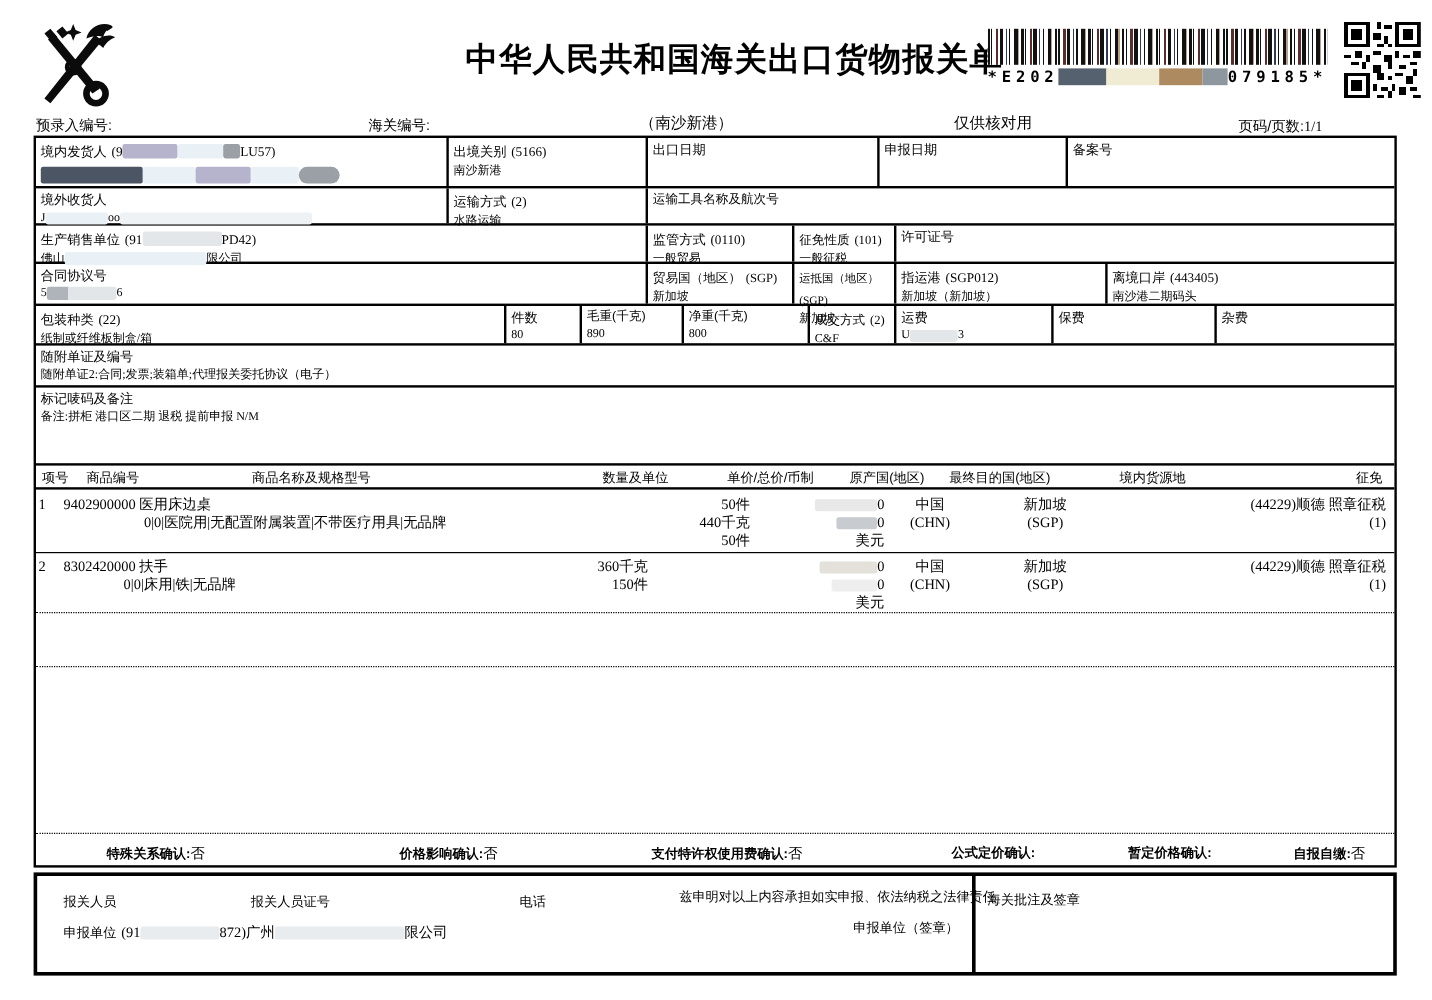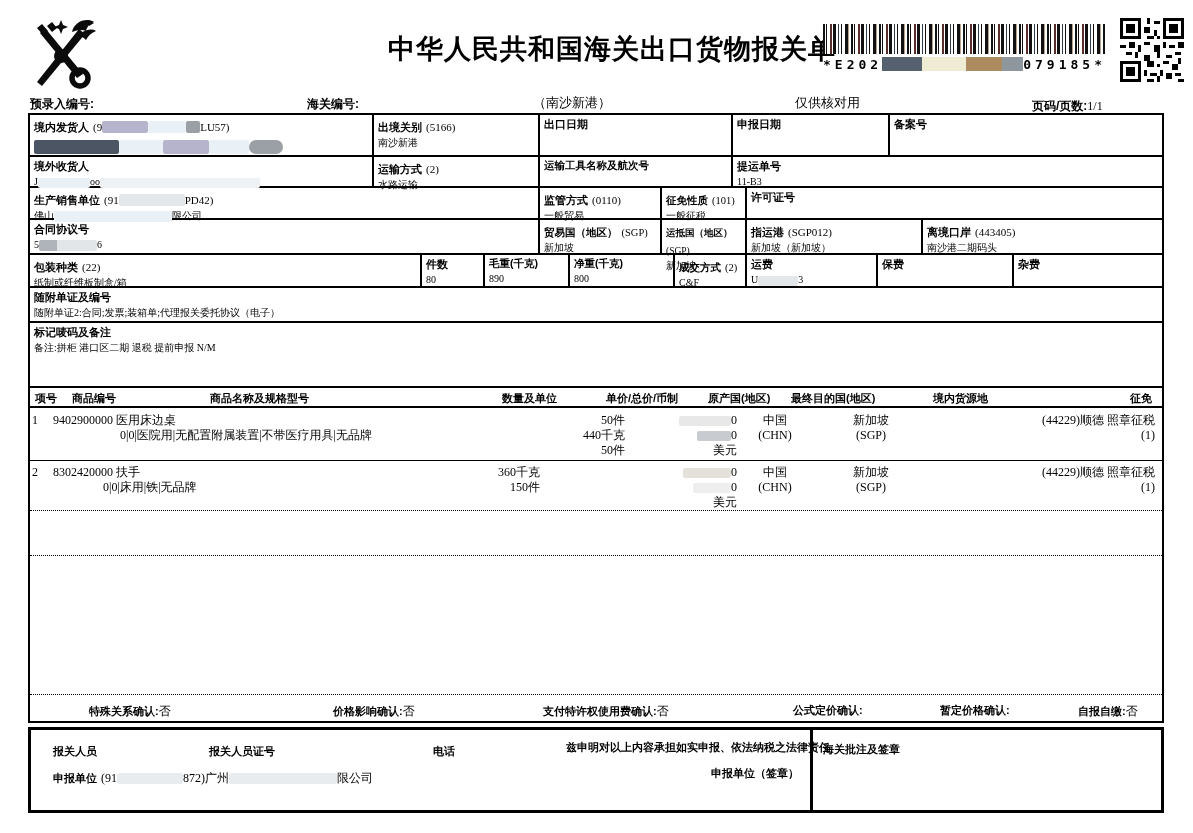--- a/index.html
+++ b/index.html
@@ -1,19 +1,19 @@
 <!DOCTYPE html>
 <html><head>
 <meta charset="utf-8">
 <style>
   html,body{margin:0;padding:0;background:#fff;}
   .page{position:relative;width:1193px;height:833px;background:#fff;color:#000;overflow:hidden;
         font-family:"Liberation Serif",serif;padding-left:44px;}
   .abs{position:absolute;}
-  .lbl{font-family:"Liberation Sans",sans-serif;font-weight:bold;font-size:11px;white-space:nowrap;}
+  .lbl{font-family:"Liberation Sans",sans-serif;font-weight:normal;font-size:11px;white-space:nowrap;}
   .lbl-sm{font-size:10.5px;}
   .code{font-family:"Liberation Serif",serif;font-weight:normal;font-size:11px;white-space:nowrap;}
   .val{font-family:"Liberation Serif",serif;font-size:10px;white-space:nowrap;line-height:15px;}
   .title{font-family:"Liberation Sans",sans-serif;font-weight:bold;font-size:27px;letter-spacing:1px;white-space:nowrap;}
   .form{position:absolute;left:28px;top:113px;width:1136px;height:610px;border:2px solid #000;box-sizing:border-box;}
   .frow{position:absolute;left:0;width:1132px;border-bottom:2px solid #000;box-sizing:border-box;}
   .cell{position:absolute;top:0;height:100%;box-sizing:border-box;padding:2px 4px;overflow:visible;}
   .bl{border-left:2px solid #000;}
   .rb{display:inline-block;vertical-align:middle;height:12px;border-radius:2px;}
   .rb-dark{background:#4b5563;}
@@ -151,24 +151,20 @@
         <div class="val"><span>J</span><span class="rb rb-pale" style="width:52px;height:10px"></span><span>oo</span><span class="rb" style="width:160px;height:10px;background:#eef2f5"></span></div>
       </div>
       <div class="cell bl" style="left:342px;width:166px">
         <div><span class="lbl">运输方式</span>
           <span class="code">(2)</span></div>
         <div class="val">水路运输</div>
       </div>
       <div class="cell bl" style="left:508px;width:193px">
         <div class="lbl lbl-sm">运输工具名称及航次号</div>
       </div>
-      <div class="cell bl" style="left:701px;width:431px">
-        <div class="lbl">提运单号</div>
-        <div class="val">11-B3</div>
-      </div>
     </div>
 
     <div class="frow" style="top:73px;height:32px">
       <div class="cell" style="left:0;width:596px">
         <div><span class="lbl">生产销售单位</span>
           <span class="code">(91</span><span class="rb rb-faint" style="width:66px"></span><span class="code">PD42)</span></div>
         <div class="val"><span>佛山</span><span class="rb rb-pale" style="width:118px;height:11px"></span><span>限公司</span></div>
       </div>
       <div class="cell bl" style="left:508px;width:122px">
         <div><span class="lbl">监管方式</span>

